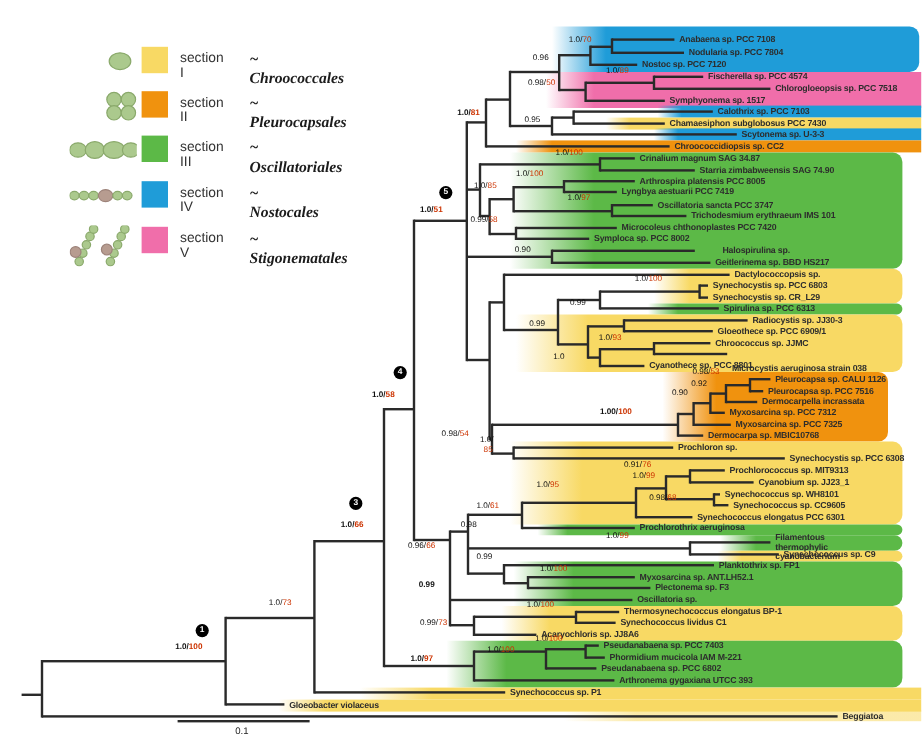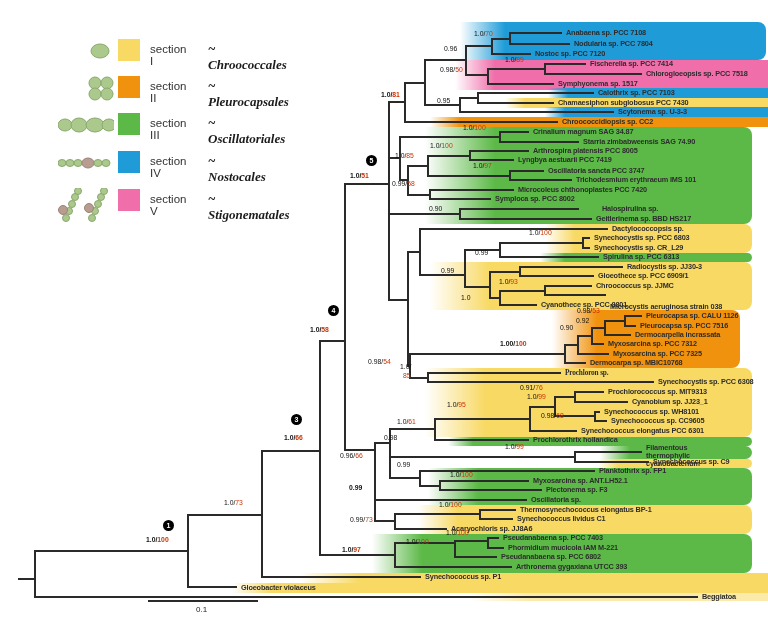--- a/index.html
+++ b/index.html
@@ -299,21 +299,21 @@
       <div class="seg" style="left: 479.4px; top: 509.4px; width: 1.2px; height: 10.2px;"></div>
       <div class="seg" style="left: 480px; top: 509.4px; width: 36px; height: 1.2px;"></div>
       <div class="seg" style="left: 480px; top: 518.4px; width: 33px; height: 1.2px;"></div>
       <div class="seg" style="left: 395px; top: 528.4px; width: 52px; height: 1.2px;"></div>
       <div class="seg" style="left: 148px; top: 600.4px; width: 110px; height: 1.2px;"></div>
     </div>
   <div id="label-layer">
       <div class="tip" style="left: 566px; top: 29px;">Anabaena sp. PCC 7108</div>
       <div class="tip" style="left: 574px; top: 40px;">Nodularia sp. PCC 7804</div>
       <div class="tip" style="left: 535px; top: 50px;">Nostoc sp. PCC 7120</div>
-      <div class="tip" style="left: 590px; top: 60px;">Fischerella sp. PCC 7414</div>
+      <div class="tip" style="left: 590px; top: 60px;">Fischerella sp. PCC 4574</div>
       <div class="tip" style="left: 646px; top: 70px;">Chlorogloeopsis sp. PCC 7518</div>
       <div class="tip" style="left: 558px; top: 80px;">Symphyonema sp. 1517</div>
       <div class="tip" style="left: 598px; top: 89px;">Calothrix sp. PCC 7103</div>
       <div class="tip" style="left: 558px; top: 99px;">Chamaesiphon subglobosus PCC 7430</div>
       <div class="tip" style="left: 618px; top: 108px;">Scytonema sp. U-3-3</div>
       <div class="tip" style="left: 562px; top: 118px;">Chroococcidiopsis sp. CC2</div>
       <div class="tip" style="left: 533px; top: 128px;">Crinalium magnum SAG 34.87</div>
       <div class="tip" style="left: 583px; top: 138px;">Starria zimbabweensis SAG 74.90</div>
       <div class="tip" style="left: 533px; top: 147px;">Arthrospira platensis PCC 8005</div>
       <div class="tip" style="left: 518px; top: 156px;">Lyngbya aestuarii PCC 7419</div>
@@ -331,28 +331,28 @@
       <div class="tip" style="left: 598px; top: 272px;">Gloeothece sp. PCC 6909/1</div>
       <div class="tip" style="left: 596px; top: 282px;">Chroococcus sp. JJMC</div>
       <div class="tip" style="left: 610px; top: 303px;">Microcystis aeruginosa strain 038</div>
       <div class="tip" style="left: 541px; top: 301px;">Cyanothece sp. PCC 8801</div>
       <div class="tip" style="left: 646px; top: 312px;">Pleurocapsa sp. CALU 1126</div>
       <div class="tip" style="left: 640px; top: 322px;">Pleurocapsa sp. PCC 7516</div>
       <div class="tip" style="left: 635px; top: 331px;">Dermocarpella incrassata</div>
       <div class="tip" style="left: 608px; top: 340px;">Myxosarcina sp. PCC 7312</div>
       <div class="tip" style="left: 613px; top: 350px;">Myxosarcina sp. PCC 7325</div>
       <div class="tip" style="left: 590px; top: 359px;">Dermocarpa sp. MBIC10768</div>
-      <div class="tip" style="left: 565px; top: 369px; font-family: Liberation Serif, serif;">Prochloron sp.</div>
+      <div class="tip" style="left: 565px; top: 369px;">Prochloron sp.</div>
       <div class="tip" style="left: 658px; top: 378px;">Synechocystis sp. PCC 6308</div>
       <div class="tip" style="left: 608px; top: 388px;">Prochlorococcus sp. MIT9313</div>
       <div class="tip" style="left: 632px; top: 398px;">Cyanobium sp. JJ23_1</div>
       <div class="tip" style="left: 604px; top: 408px;">Synechococcus sp. WH8101</div>
       <div class="tip" style="left: 611px; top: 417px;">Synechococcus sp. CC9605</div>
       <div class="tip" style="left: 581px; top: 427px;">Synechococcus elongatus PCC 6301</div>
-      <div class="tip" style="left: 533px; top: 436px;">Prochlorothrix hollandica</div>
+      <div class="tip" style="left: 533px; top: 436px;">Prochlorothrix aeruginosa</div>
       <div class="tip two" style="left: 646px; top: 444px;">Filamentous thermophylic cyanobacterium</div>
       <div class="tip" style="left: 653px; top: 458px;">Synechococcus sp. C9</div>
       <div class="tip" style="left: 599px; top: 467px;">Planktothrix sp. FP1</div>
       <div class="tip" style="left: 533px; top: 477px;">Myxosarcina sp. ANT.LH52.1</div>
       <div class="tip" style="left: 546px; top: 486px;">Plectonema sp. F3</div>
       <div class="tip" style="left: 531px; top: 496px;">Oscillatoria sp.</div>
       <div class="tip" style="left: 520px; top: 506px;">Thermosynechococcus elongatus BP-1</div>
       <div class="tip" style="left: 517px; top: 515px;">Synechococcus lividus C1</div>
       <div class="tip" style="left: 451px; top: 525px;">Acaryochloris sp. JJ8A6</div>
       <div class="tip" style="left: 503px; top: 534px;">Pseudanabaena sp. PCC 7403</div>

